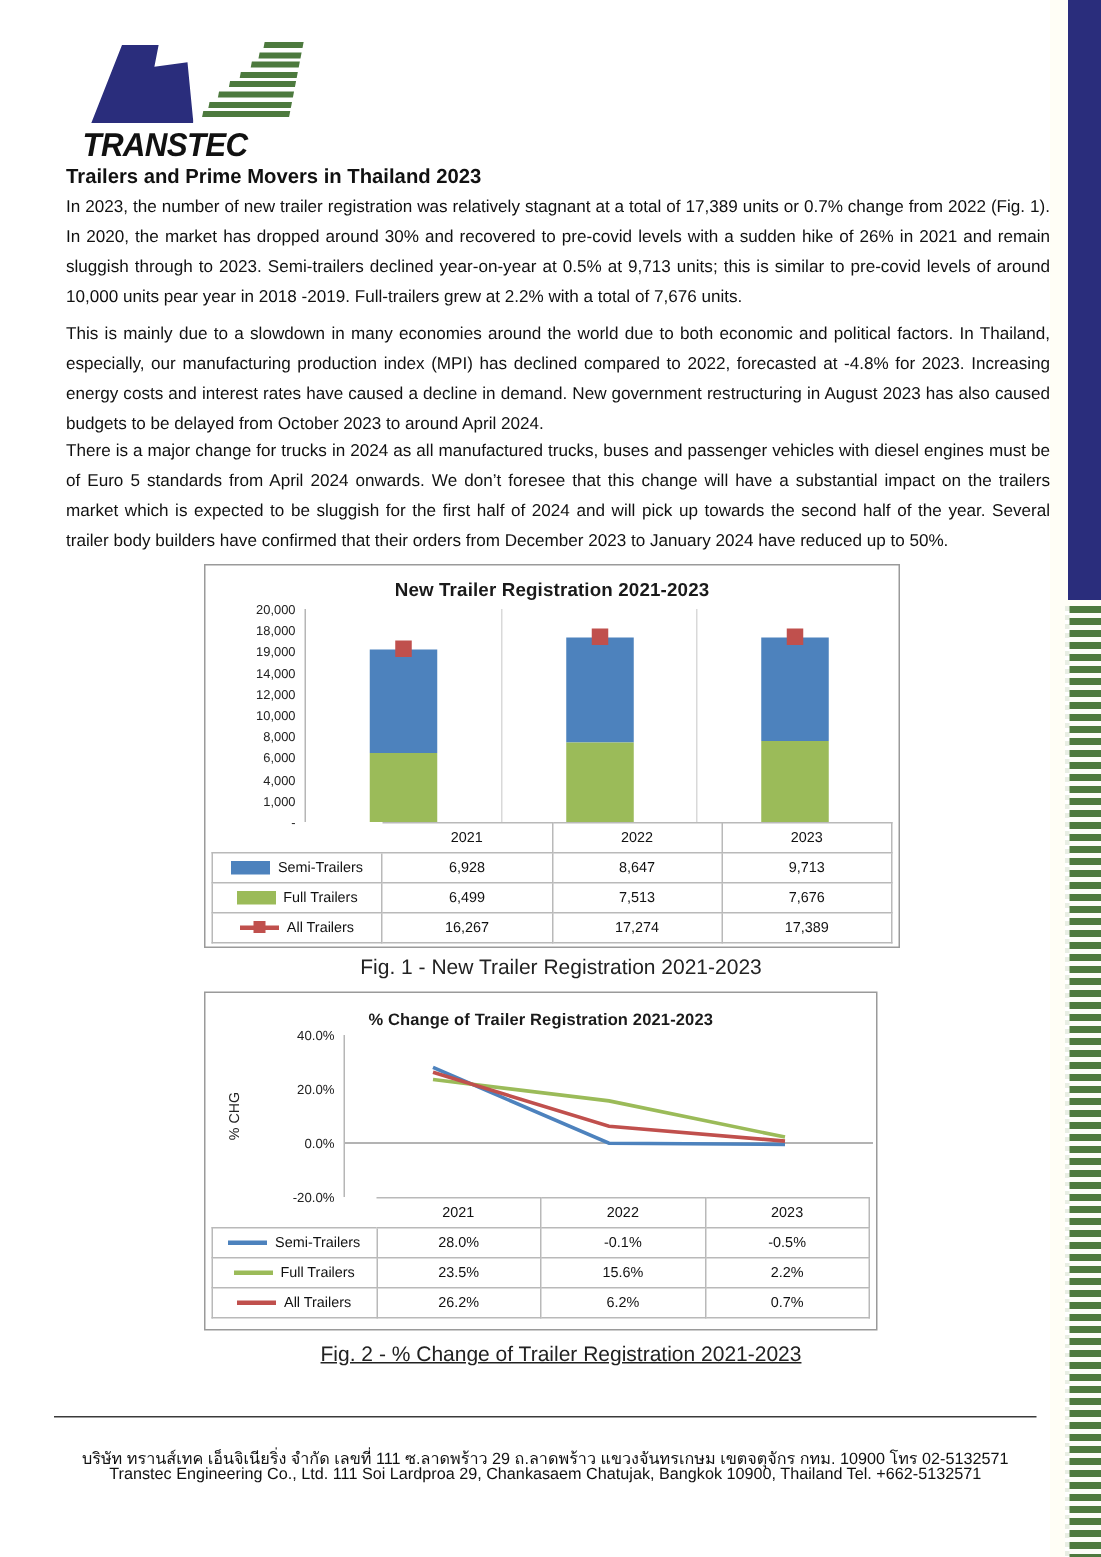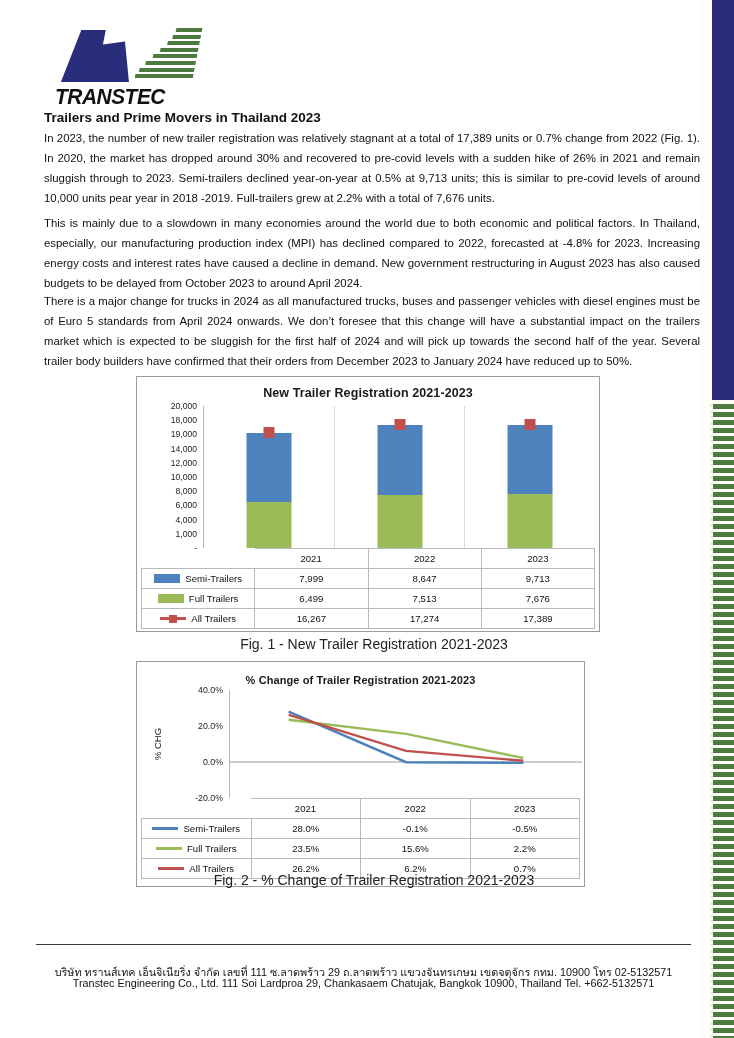--- a/index.html
+++ b/index.html
@@ -167,21 +167,21 @@
     transform:translate(-50%,-50%);
     width:8px; height:8px; background:#c0504d;
   }
   .key-label{ vertical-align:middle;margin-top:24px; }
 
   .fig-cap{
     position:absolute; width:660px; left:44px; text-align:center;
     font-size:14px; color:#222;
   }
   #cap-1{ top:636px; }
-  #cap-2{ top:872px; }
+  #cap-2{ top:894px;text-decoration:underline; }
 
   
   #footer-rule{
     position:absolute; left:36px; top:944px; width:655px; height:1px; background:#3a3a3a;
   }
   .footer-line{
     position:absolute; left:36px; width:655px; text-align:center;
     font-size:10.8px; color:#111;
   }
   #foot-th{ top:952px;margin-top:12px; }
@@ -258,21 +258,21 @@
     <table class="chart-table" id="chart1-table">
       <tbody id="chart1-tbody">
           <tr class="hdr">
             <td class="blank-cell"></td>
             <td>2021</td>
             <td>2022</td>
             <td>2023</td>
           </tr>
           <tr>
             <td class="key-cell"><span class="swatch" style="background:#4d82bd"></span><span class="key-label">Semi-Trailers</span></td>
-            <td>7,999</td>
+            <td>6,928</td>
             <td>8,647</td>
             <td>9,713</td>
           </tr>
           <tr>
             <td class="key-cell"><span class="swatch" style="background:#9bbb59"></span><span class="key-label">Full Trailers</span></td>
             <td>6,499</td>
             <td>7,513</td>
             <td>7,676</td>
           </tr>
           <tr>

